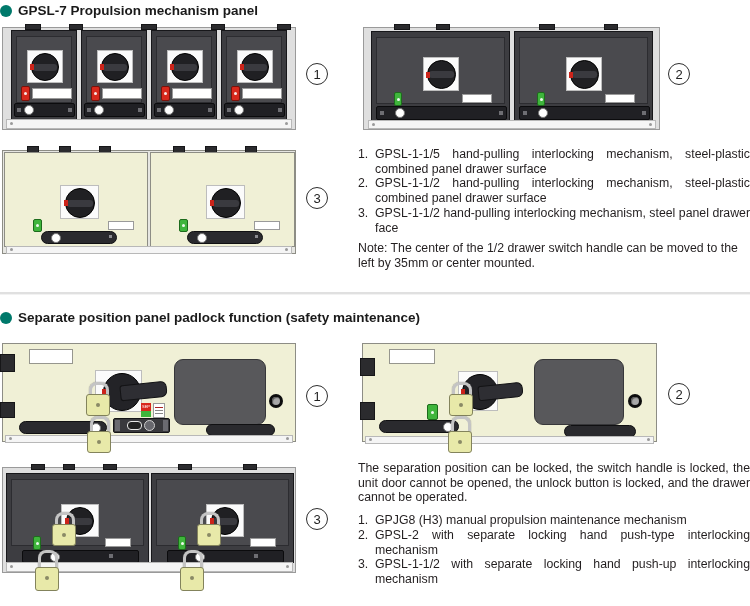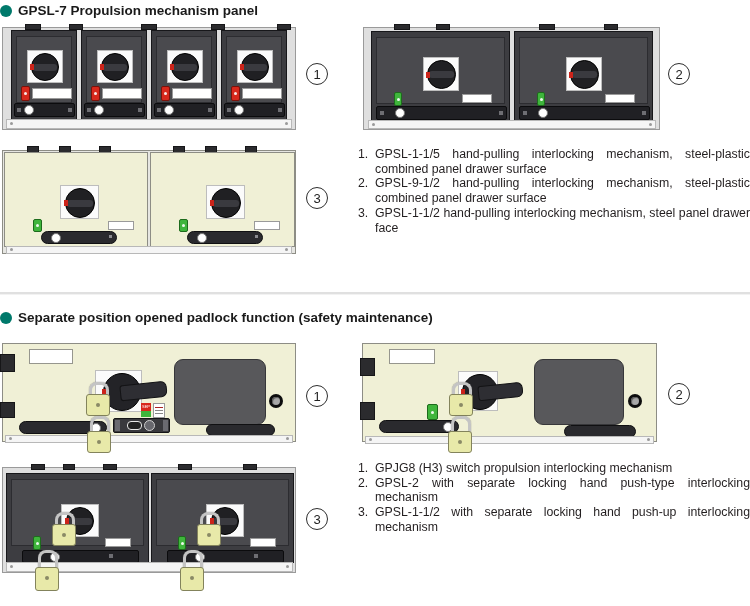--- a/index.html
+++ b/index.html
@@ -234,33 +234,34 @@
     <span>3</span>
   </div>
 
 <div class="textblock" style="top:147px;">
   <div class="li">
     <span class="num">1.</span>
     <span>GPSL-1-1/5 hand-pulling interlocking mechanism, steel-plastic combined panel drawer surface</span>
   </div>
   <div class="li">
     <span class="num">2.</span>
-    <span>GPSL-9-1/2 hand-pulling interlocking mechanism, steel-plastic combined panel drawer surface</span>
+    <span>GPSL-1-1/2 hand-pulling interlocking mechanism, steel-plastic combined panel drawer surface</span>
   </div>
   <div class="li">
     <span class="num">3.</span>
     <span>GPSL-1-1/2 hand-pulling interlocking mechanism, steel panel drawer face</span>
   </div>
+  <div class="note">Note: The center of the 1/2 drawer switch handle can be moved to the left by 35mm or center mounted.</div>
 </div>
 
 <div class="divider" style="top:292px;"></div>
 
 <div class="sec-header" style="left:0;top:310px;">
   <span class="dot"></span>
-  <span>Separate position opened padlock function (safety maintenance)</span>
+  <span>Separate position panel padlock function (safety maintenance)</span>
 </div>
 
 <div class="panel-cream" style="left:2px;top:343px;width:292px;height:97px;overflow:visible;">
   <div class="lbl-plate" style="left:26px;top:5px;width:42px;height:13px;"></div>
   <div class="tab" style="left:-3px;top:10px;width:13px;height:16px;"></div>
   <div class="tab" style="left:-3px;top:58px;width:13px;height:14px;"></div>
 
   <div class="knob-sq" style="left:92px;top:26px;width:45px;height:40px;"></div>
   <div class="disc" style="left:100px;top:29px;width:36px;height:36px;"></div>
   <div class="lever" style="left:117px;top:39px;width:45px;height:14px;"></div>
@@ -389,23 +390,24 @@
   <div class="base" style="left:3px;top:94px;width:285px;height:8px;">
     <div class="scrdot" style="left:3px;"></div>
     <div class="scrdot" style="right:3px;"></div>
   </div>
 </div>
 <div class="callout" style="left:306px;top:508px;">
     <span>3</span>
   </div>
 
 <div class="textblock" style="top:461px;">
+  <div class="intro">The separation position can be locked, the switch handle is locked, the unit door cannot be opened, the unlock button is locked, and the drawer cannot be operated.</div>
   <div class="li">
     <span class="num">1.</span>
-    <span>GPJG8 (H3) switch propulsion interlocking mechanism</span>
+    <span>GPJG8 (H3) manual propulsion maintenance mechanism</span>
   </div>
   <div class="li">
     <span class="num">2.</span>
     <span>GPSL-2 with separate locking hand push-type interlocking mechanism</span>
   </div>
   <div class="li">
     <span class="num">3.</span>
     <span>GPSL-1-1/2 with separate locking hand push-up interlocking mechanism</span>
   </div>
 </div>

